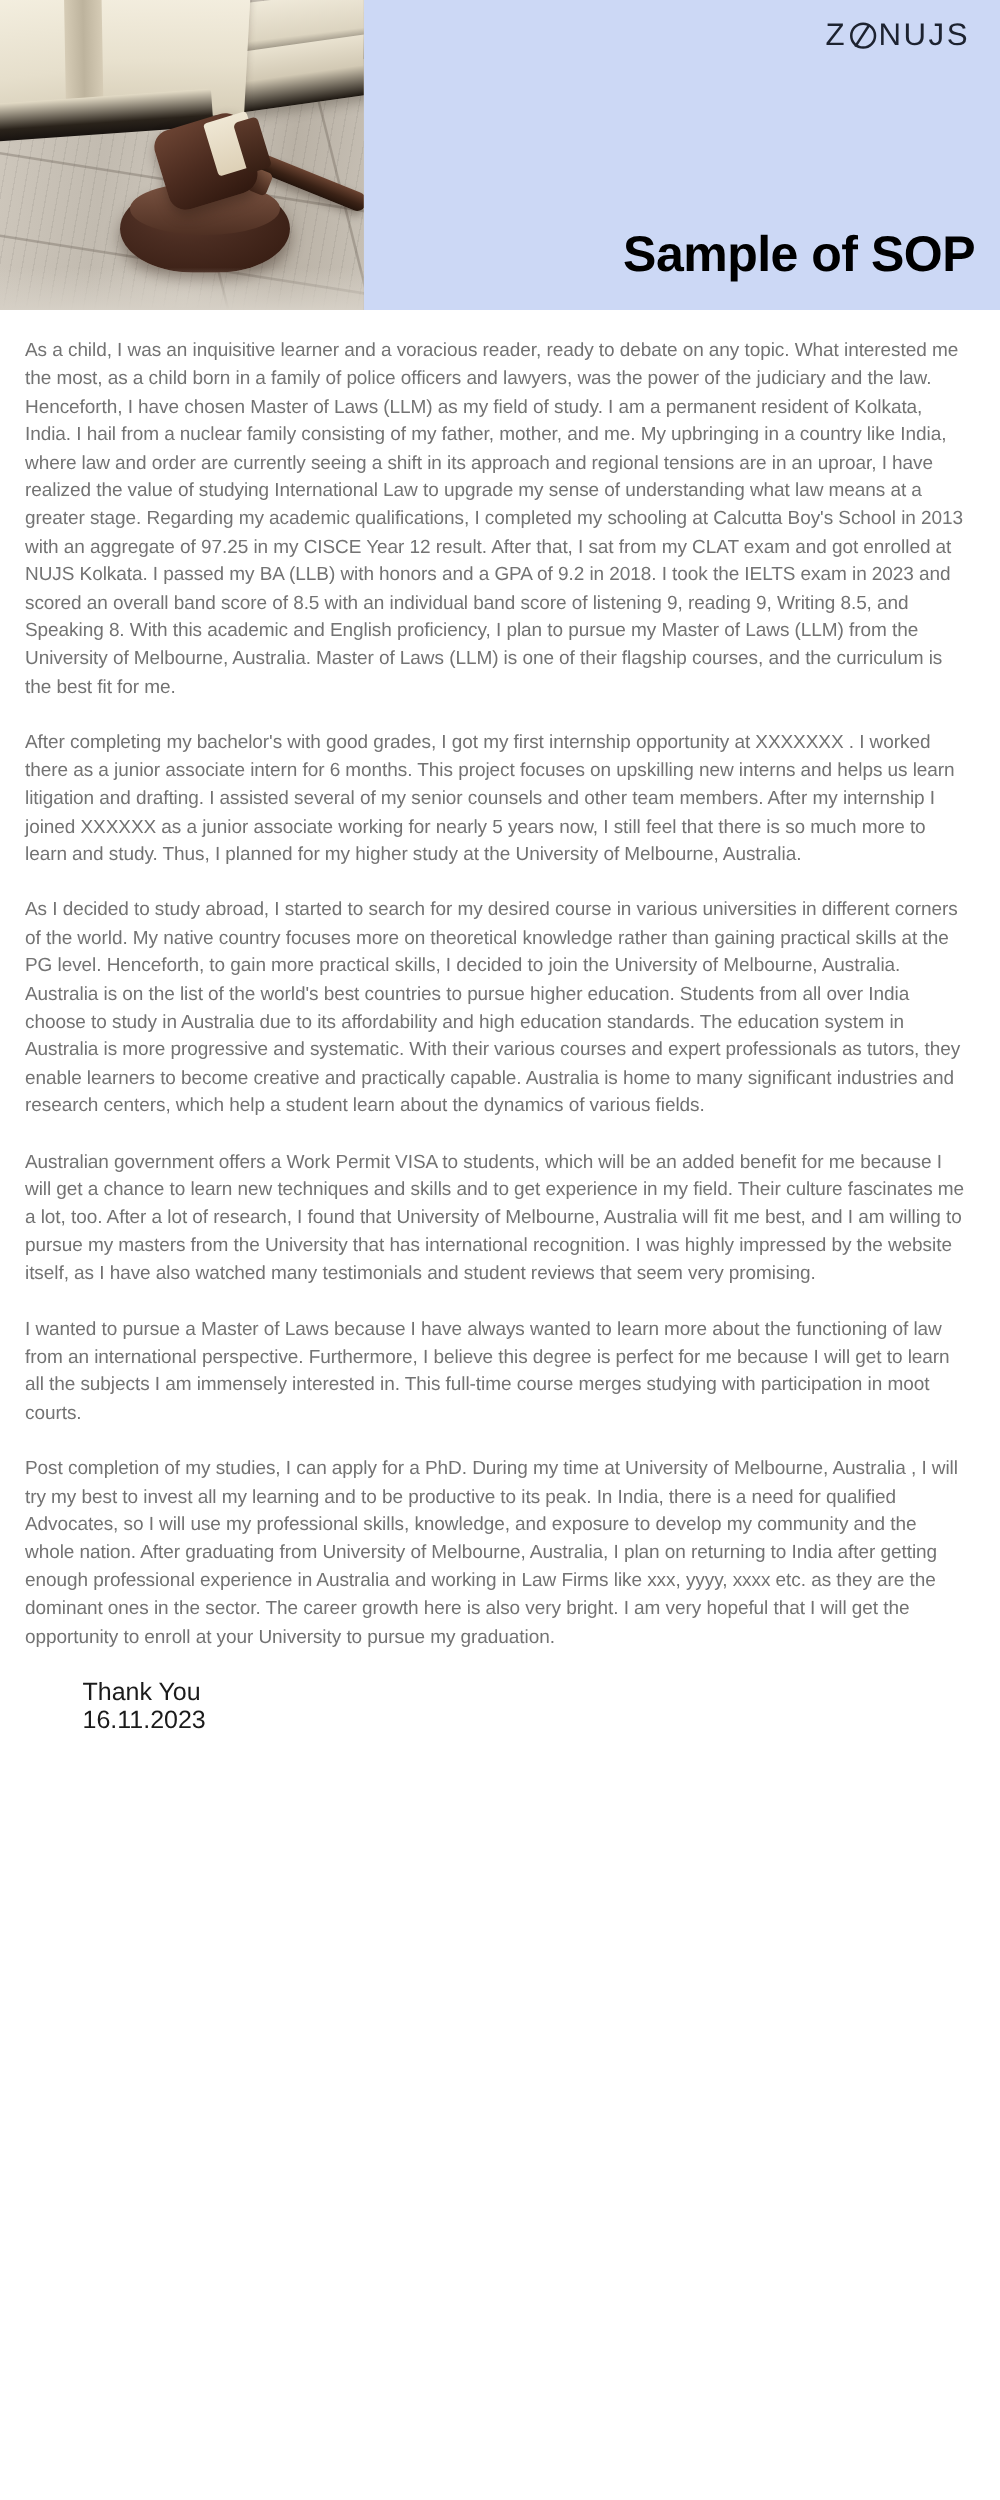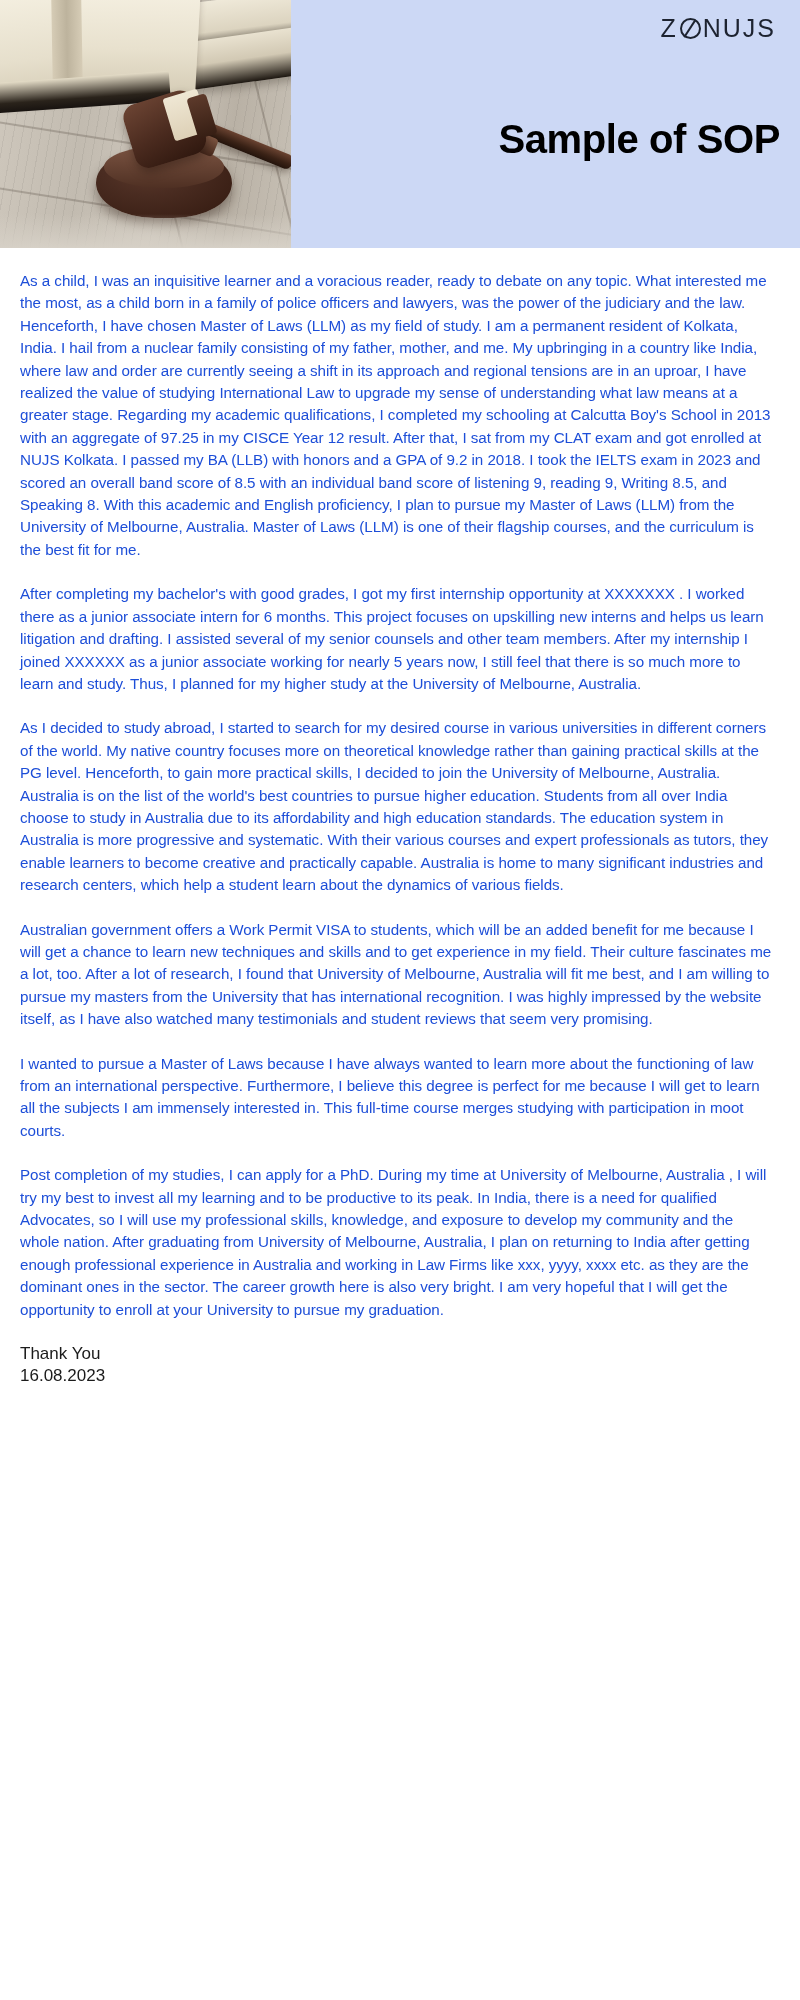--- a/index.html
+++ b/index.html
@@ -207,21 +207,21 @@
     width: 2.2px;
     height: 21px;
     background: #1d2330;
     transform: translateX(-50%) rotate(33deg);
   }
 
   .banner-heading {
     flex: 1 1 auto;
     display: flex;
     flex-direction: column;
-    justify-content: center;
+    justify-content: flex-end;
     align-items: flex-end;
     text-align: right;
     padding-right: 6px;
     padding-bottom: 16px;
   }
   .banner-heading .line {
     font-size: 40px;
     font-weight: 700;
     line-height: 1.38;
     color: #000000;
@@ -230,33 +230,34 @@
   }
 
   
   .doc {
     padding: 22px 26px 0 20px;
   }
 
   .doc p {
     font-size: 15.2px;
     line-height: 22.4px;
-    color: #1d4ed8;
+    color: #737373;
     margin: 0 0 22px 0;
     text-align: left;
     letter-spacing: -0.05px;
   }
 
   .signature {
     margin-top: 2px;
   }
   .signature div {
-    font-size: 17px;
+    font-size: 20px;
     line-height: 22.4px;
     color: #1b1b1b;
+    margin-left: 46px;
   }
 </style>
 </head>
 <body>
 
 <div class="page">
 
   <div class="banner">
 
     <div class="banner-photo">
@@ -306,18 +307,18 @@
 
     <p>As a child, I was an inquisitive learner and a voracious reader, ready to debate on any topic.  What interested me the most, as a child born in a family of police officers and lawyers, was the power of the judiciary and the law. Henceforth, I have chosen Master of Laws (LLM) as my field of study. I am a permanent resident of Kolkata, India. I hail from a nuclear family consisting of my father, mother, and me. My upbringing in a country like India, where law and order are currently seeing a shift in its approach and regional tensions are in an uproar, I have realized the value of studying International Law to upgrade my sense of understanding what law means at a greater stage.  Regarding my academic qualifications, I completed my schooling at Calcutta Boy's School in 2013 with an aggregate of 97.25 in my CISCE Year 12 result. After that, I sat from my CLAT exam and got enrolled at NUJS Kolkata. I passed my BA (LLB) with honors and a GPA of 9.2 in 2018. I took the IELTS exam in 2023 and scored an overall band score of 8.5 with an individual band score of listening 9, reading 9, Writing 8.5, and Speaking 8. With this academic and English proficiency, I plan to pursue my Master of Laws (LLM) from the University of Melbourne, Australia. Master of Laws (LLM) is one of their flagship courses, and the curriculum is the best fit for me.</p>
     <p>After completing my bachelor's with good grades, I got my first internship opportunity at XXXXXXX . I worked there as a junior associate intern for 6 months. This project focuses on upskilling new interns and helps us learn litigation and drafting. I assisted several of my senior counsels and other team members. After my internship I joined XXXXXX as a junior associate working for nearly 5 years now, I still feel that there is so much more to learn and study. Thus, I planned for my higher study at the University of Melbourne, Australia.</p>
     <p>As I decided to study abroad, I started to search for my desired course in various universities in different corners of the world. My native country focuses more on theoretical knowledge rather than gaining practical skills at the PG level. Henceforth, to gain more practical skills, I decided to join the University of Melbourne, Australia. Australia is on the list of the world's best countries to pursue higher education. Students from all over India choose to study in Australia due to its affordability and high education standards. The education system in Australia is more progressive and systematic. With their various courses and expert professionals as tutors, they enable learners to become creative and practically capable. Australia is home to many significant industries and research centers, which help a student learn about the dynamics of various fields.</p>
     <p>Australian government offers a Work Permit VISA to students, which will be an added benefit for me because I will get a chance to learn new techniques and skills and to get experience in my field. Their culture fascinates me a lot, too. After a lot of research, I found that University of Melbourne, Australia will fit me best, and I am willing to pursue my masters from the University that has international recognition. I was highly impressed by the website itself, as I have also watched many testimonials and student reviews that seem very promising.</p>
     <p>I wanted to pursue a Master of Laws because I have always wanted to learn more about the functioning of law from an international perspective. Furthermore, I believe this degree is perfect for me because I will get to learn all the subjects I am immensely interested in. This full-time course merges studying with participation in moot courts.</p>
     <p>Post completion of my studies, I can apply for a PhD. During my time at University of Melbourne, Australia , I will try my best to invest all my learning and to be productive to its peak. In India, there is a need for qualified Advocates, so I will use my professional skills, knowledge, and exposure to develop my community and the whole nation. After graduating from University of Melbourne, Australia, I plan on returning to India after getting enough professional experience in Australia and working in Law Firms like xxx, yyyy, xxxx etc. as they are the dominant ones in the sector. The career growth here is also very bright. I am very hopeful that I will get the opportunity to enroll at your University to pursue my graduation.</p>
 
     <div class="signature">
       <div>Thank You</div>
-      <div>16.08.2023</div>
+      <div>16.11.2023</div>
     </div>
 
   </div>
 
 </div>
 
 </body></html>

